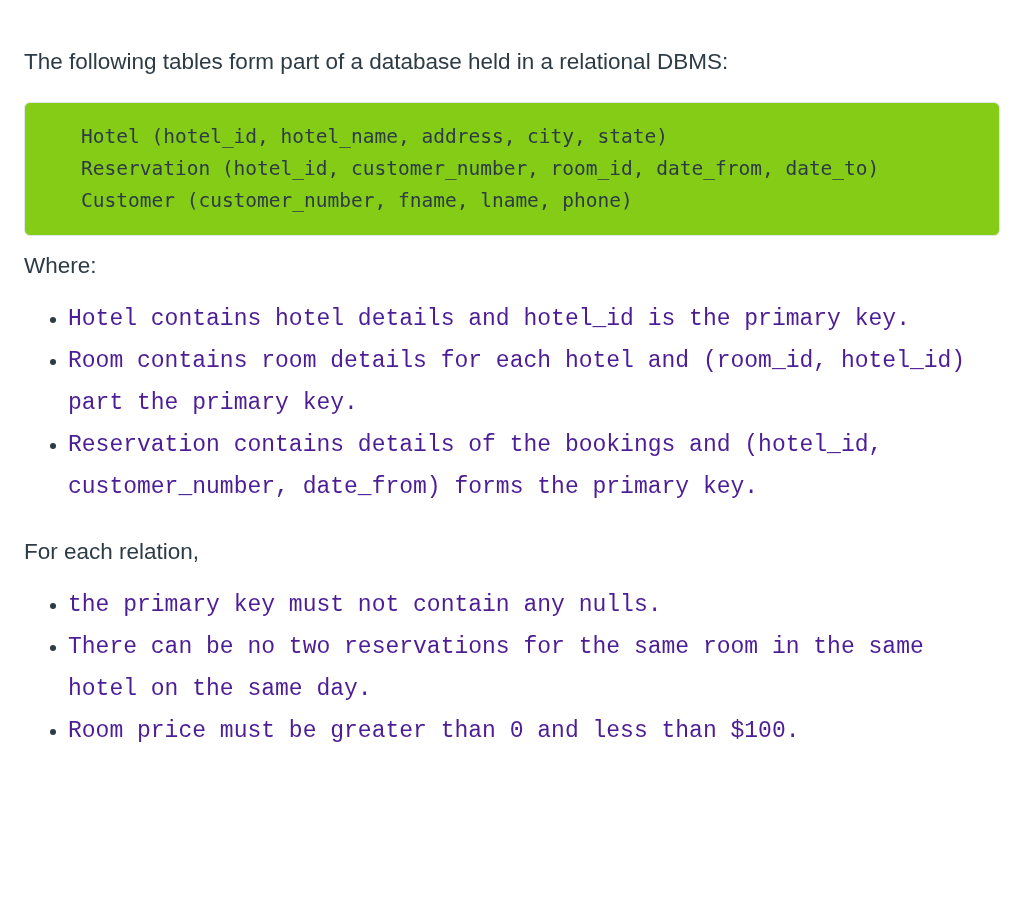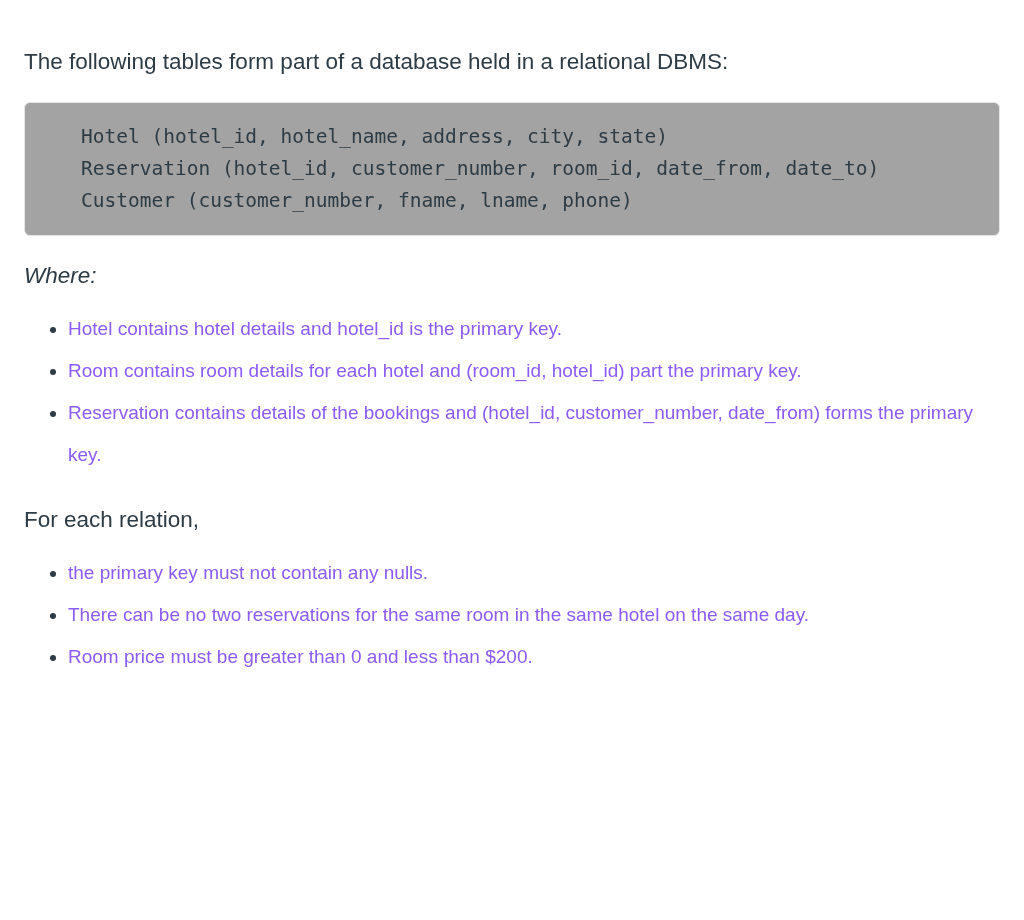--- a/index.html
+++ b/index.html
@@ -28,51 +28,52 @@
     color: #2d3b45;
     margin: 0;
     font-weight: 400;
   }
 
   #intro-paragraph { padding-top: 46px; }
 
   .code-block {
     box-sizing: border-box;
     margin-top: 24px;
-    background: #a3a3a3;
+    background: #84cc16;
     border: 1px solid #e3e5e7;
     border-radius: 6px;
     padding: 18px 0 18px 56px;
   }
 
   .code-line {
     font-family: "DejaVu Sans Mono", monospace;
     font-size: 19.5px;
     line-height: 32px;
     color: #2d3b45;
     white-space: pre;
     letter-spacing: 0px;
   }
 
-  #where-paragraph { margin-top: 24px; font-style: italic; }
+  #where-paragraph { margin-top: 14px; }
   #for-each-paragraph { margin-top: 28px; }
 
   .bullets {
     margin: 14px 0 0 0;
     padding: 0;
     list-style: none;
   }
 
   .bullets li {
     position: relative;
     padding-left: 44px;
-    font-size: 19px;
+    font-size: 23px;
     line-height: 42px;
-    color: #8b5cf6;
+    color: #4c1d95;
     max-width: 984px;
+    font-family: Liberation Mono, monospace;
   }
 
   .bullets li::before {
     content: "";
     position: absolute;
     left: 26px;
     top: 19px;
     width: 6px;
     height: 6px;
     border-radius: 50%;
@@ -104,16 +105,16 @@
     <li>Hotel contains hotel details and hotel_id is the primary key.</li>
     <li>Room contains room details for each hotel and (room_id, hotel_id) part the primary key.</li>
     <li>Reservation contains details of the bookings and (hotel_id, customer_number, date_from) forms the primary key.</li>
   </ul>
 
   <p class="para" id="for-each-paragraph">For each relation,</p>
 
   <ul class="bullets" id="constraint-bullets">
     <li>the primary key must not contain any nulls.</li>
     <li>There can be no two reservations for the same room in the same hotel on the same day.</li>
-    <li>Room price must be greater than 0 and less than $200.</li>
+    <li>Room price must be greater than 0 and less than $100.</li>
   </ul>
 
 </div>
 
 </body></html>

